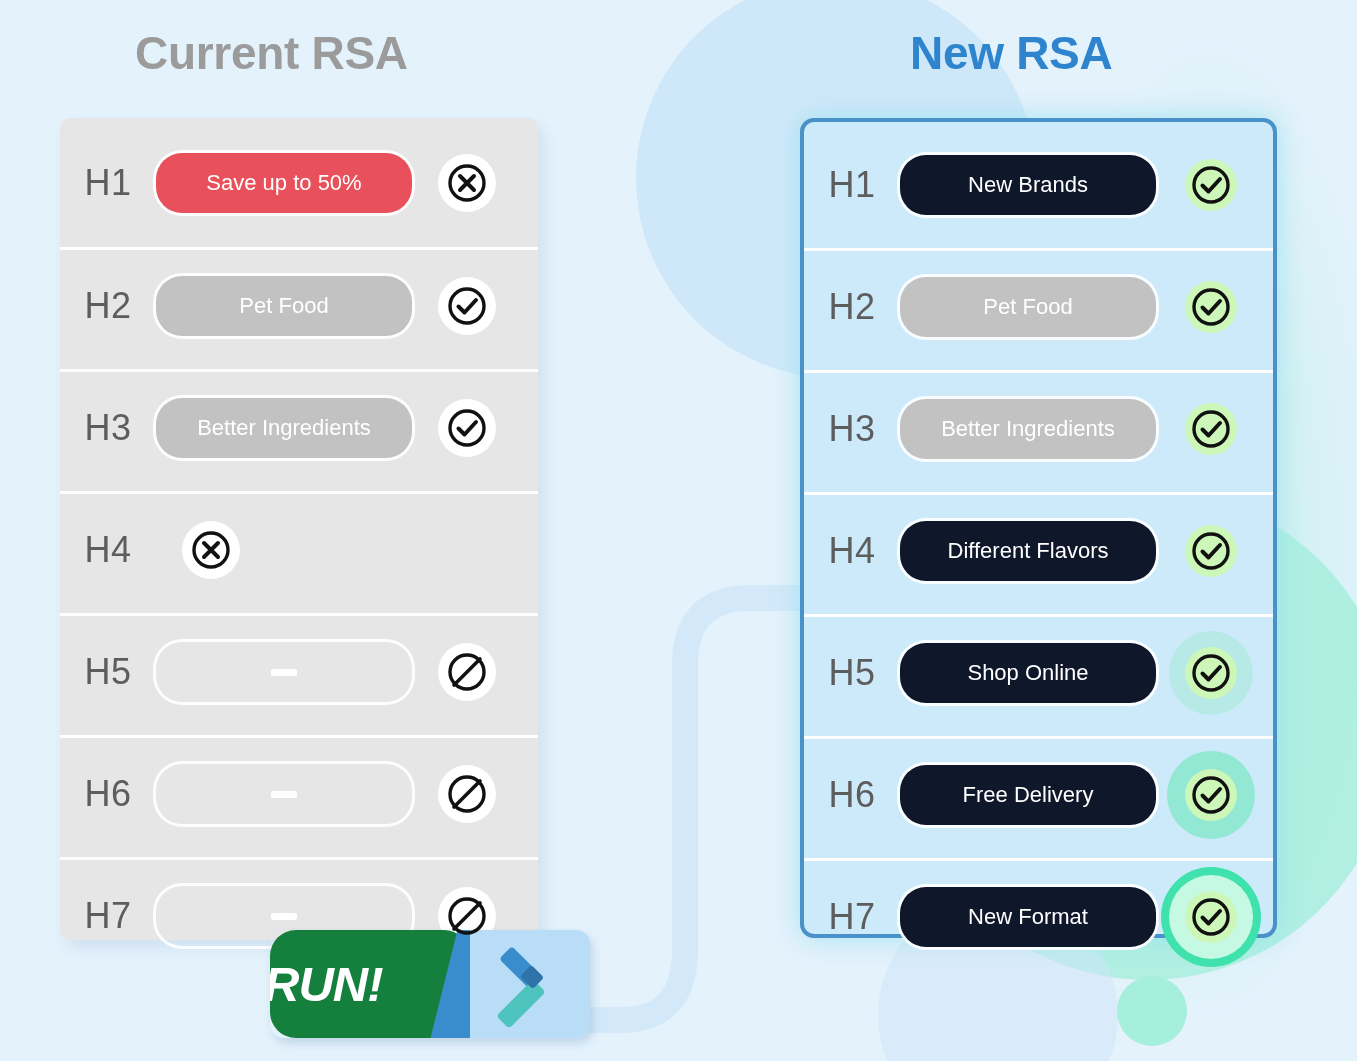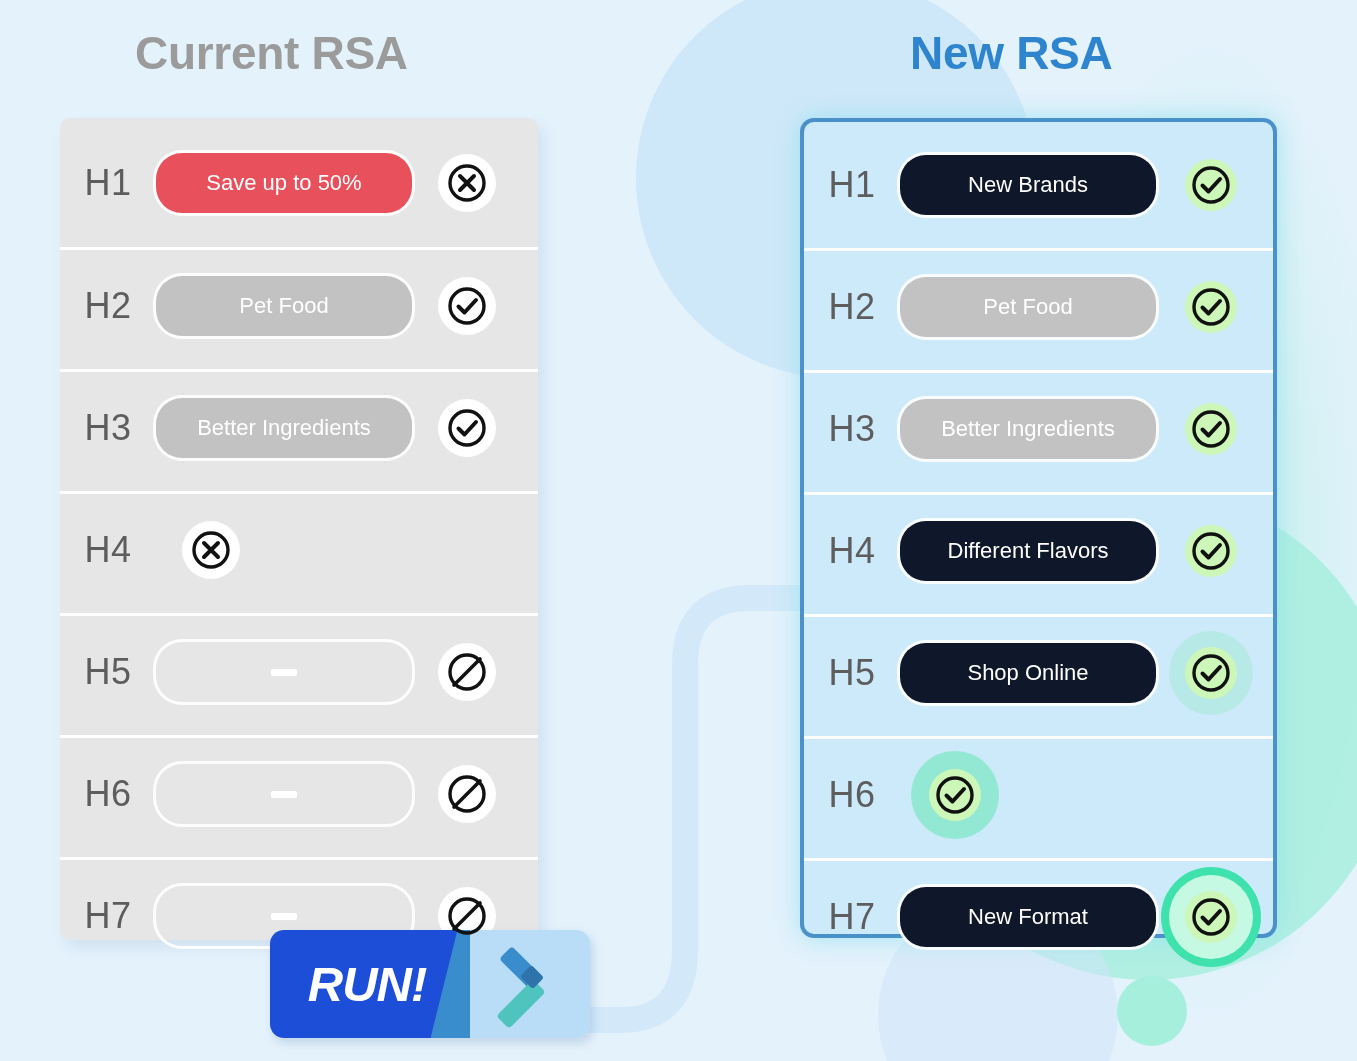--- a/index.html
+++ b/index.html
@@ -188,24 +188,24 @@
     left: 270px; top: 930px;
     width: 320px; height: 108px;
     border-radius: 14px;
     overflow: hidden;
     display: flex;
     box-shadow: 3px 5px 10px rgba(110,150,185,.3);
   }
   .run-left {
     position: relative;
     flex: 0 0 200px;
-    background: #1d4ed8;
+    background: #15803d;
     display: flex;
     align-items: center;
-    justify-content: center;
+    border-radius: 26px;
   }
   .run-left::after {
     content: "";
     position: absolute;
     right: -26px; top: 0;
     width: 52px; height: 100%;
     background: #3a8dcc;
     transform: skewX(-14deg);
   }
   .run-text {
@@ -378,20 +378,21 @@
         <div class="status halo-md">
           <div class="disc"></div>
           <svg width="44" height="44" viewBox="0 0 44 44">
             <circle cx="22" cy="22" r="17" fill="none" stroke="#111" stroke-width="3.4"></circle>
             <path d="M13.5 22.5 L19.5 28.5 L31 16" fill="none" stroke="#111" stroke-width="4" stroke-linecap="round" stroke-linejoin="round"></path>
           </svg>
         </div>
       </div>
       <div class="row">
         <div class="row-label">H6</div>
+        <div class="pill green">Free Delivery</div>
         <div class="status halo-lg">
           <div class="disc"></div>
           <svg width="44" height="44" viewBox="0 0 44 44">
             <circle cx="22" cy="22" r="17" fill="none" stroke="#111" stroke-width="3.4"></circle>
             <path d="M13.5 22.5 L19.5 28.5 L31 16" fill="none" stroke="#111" stroke-width="4" stroke-linecap="round" stroke-linejoin="round"></path>
           </svg>
         </div>
       </div>
       <div class="row">
         <div class="row-label">H7</div>

